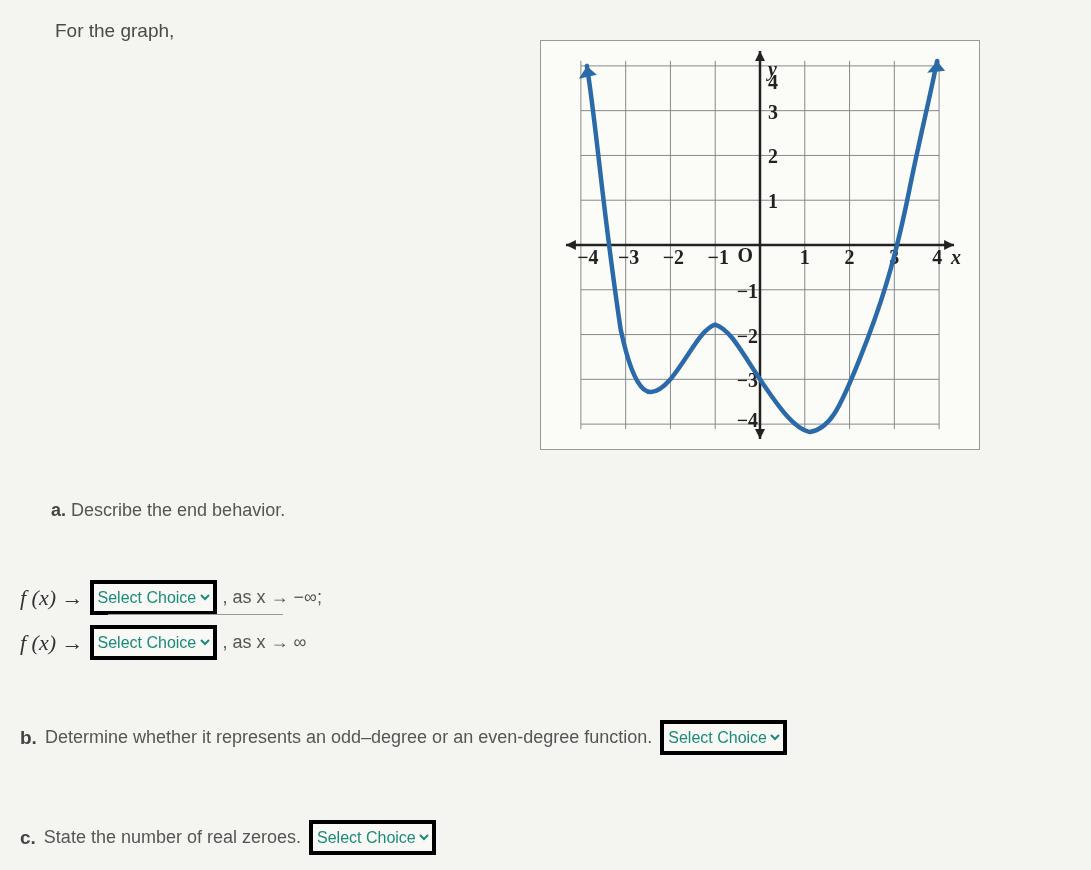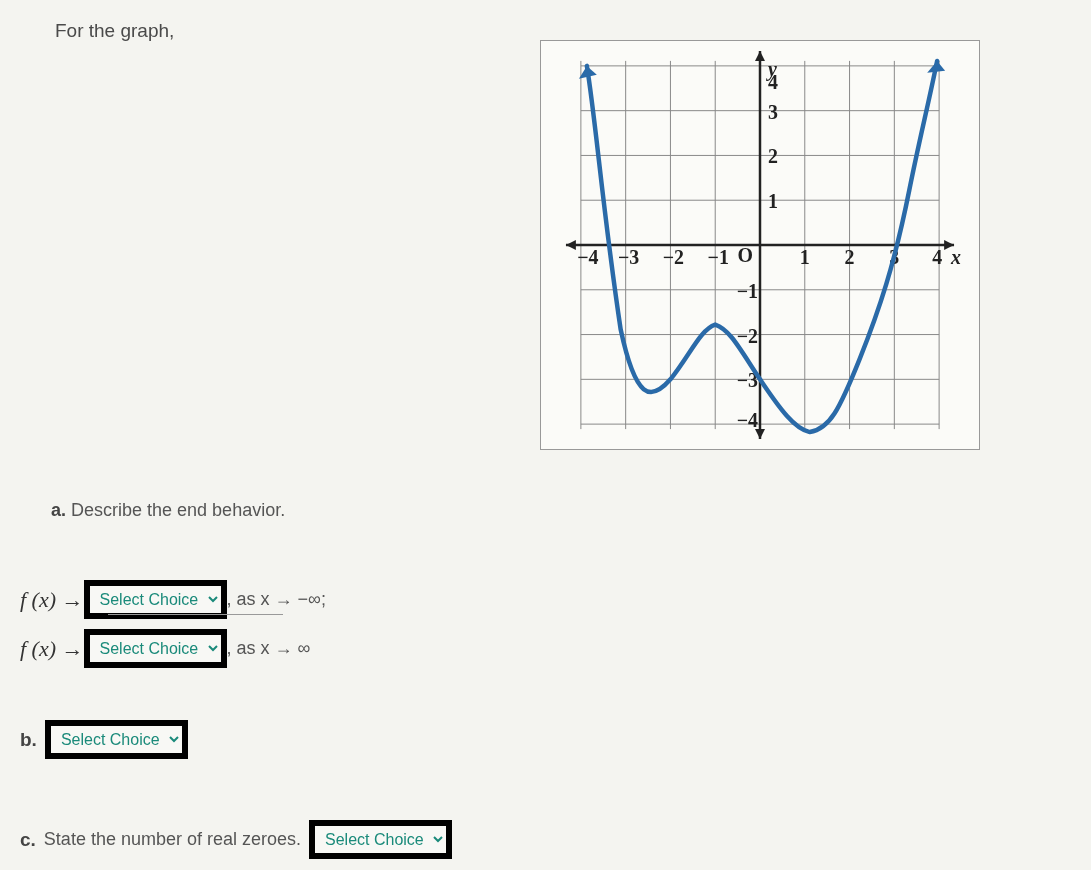--- a/index.html
+++ b/index.html
@@ -40,32 +40,33 @@
     .section-c { top: 820px; left: 20px; }
     .bold-label { font-weight: bold; color: #444; }
     .answer-line {
       margin: 10px 0;
       font-style: italic;
       font-family: 'Times New Roman', serif;
       font-size: 22px;
       color: #333;
       display: flex;
       align-items: center;
+      gap: 6px;
     }
     .fx-notation {
       font-style: italic;
       display: inline-flex;
       align-items: center;
     }
     select.choice-select {
       font-size: 16px;
       color: #1a8a7a;
-      border: 6px solid #000000;
+      border: 4px solid #000000;
       background: #f8f8f5;
-      padding: 4px 6px;
+      padding: 4px 0;
       font-family: Arial, sans-serif;
       font-style: normal;
       cursor: pointer;
     }
     .normal-text {
       font-style: normal;
       font-family: Arial, sans-serif;
       font-size: 18px;
       color: #555;
     }
@@ -191,20 +192,21 @@
     </select>
     <span class="inf-text">, as x → ∞</span>
   </div>
 </div>
 
 <hr class="fx-divider">
 
 <div class="question-section section-b">
   <div class="inline-row">
     <span class="bold-label">b.</span>
+    <span class="normal-text">Determine whether it represents an odd–degree or an even-degree function.</span>
     <select class="choice-select">
       <option>Select Choice</option>
     </select>
   </div>
 </div>
 
 <div class="question-section section-c">
   <div class="inline-row">
     <span class="bold-label">c.</span>
     <span class="normal-text">State the number of real zeroes.</span>

